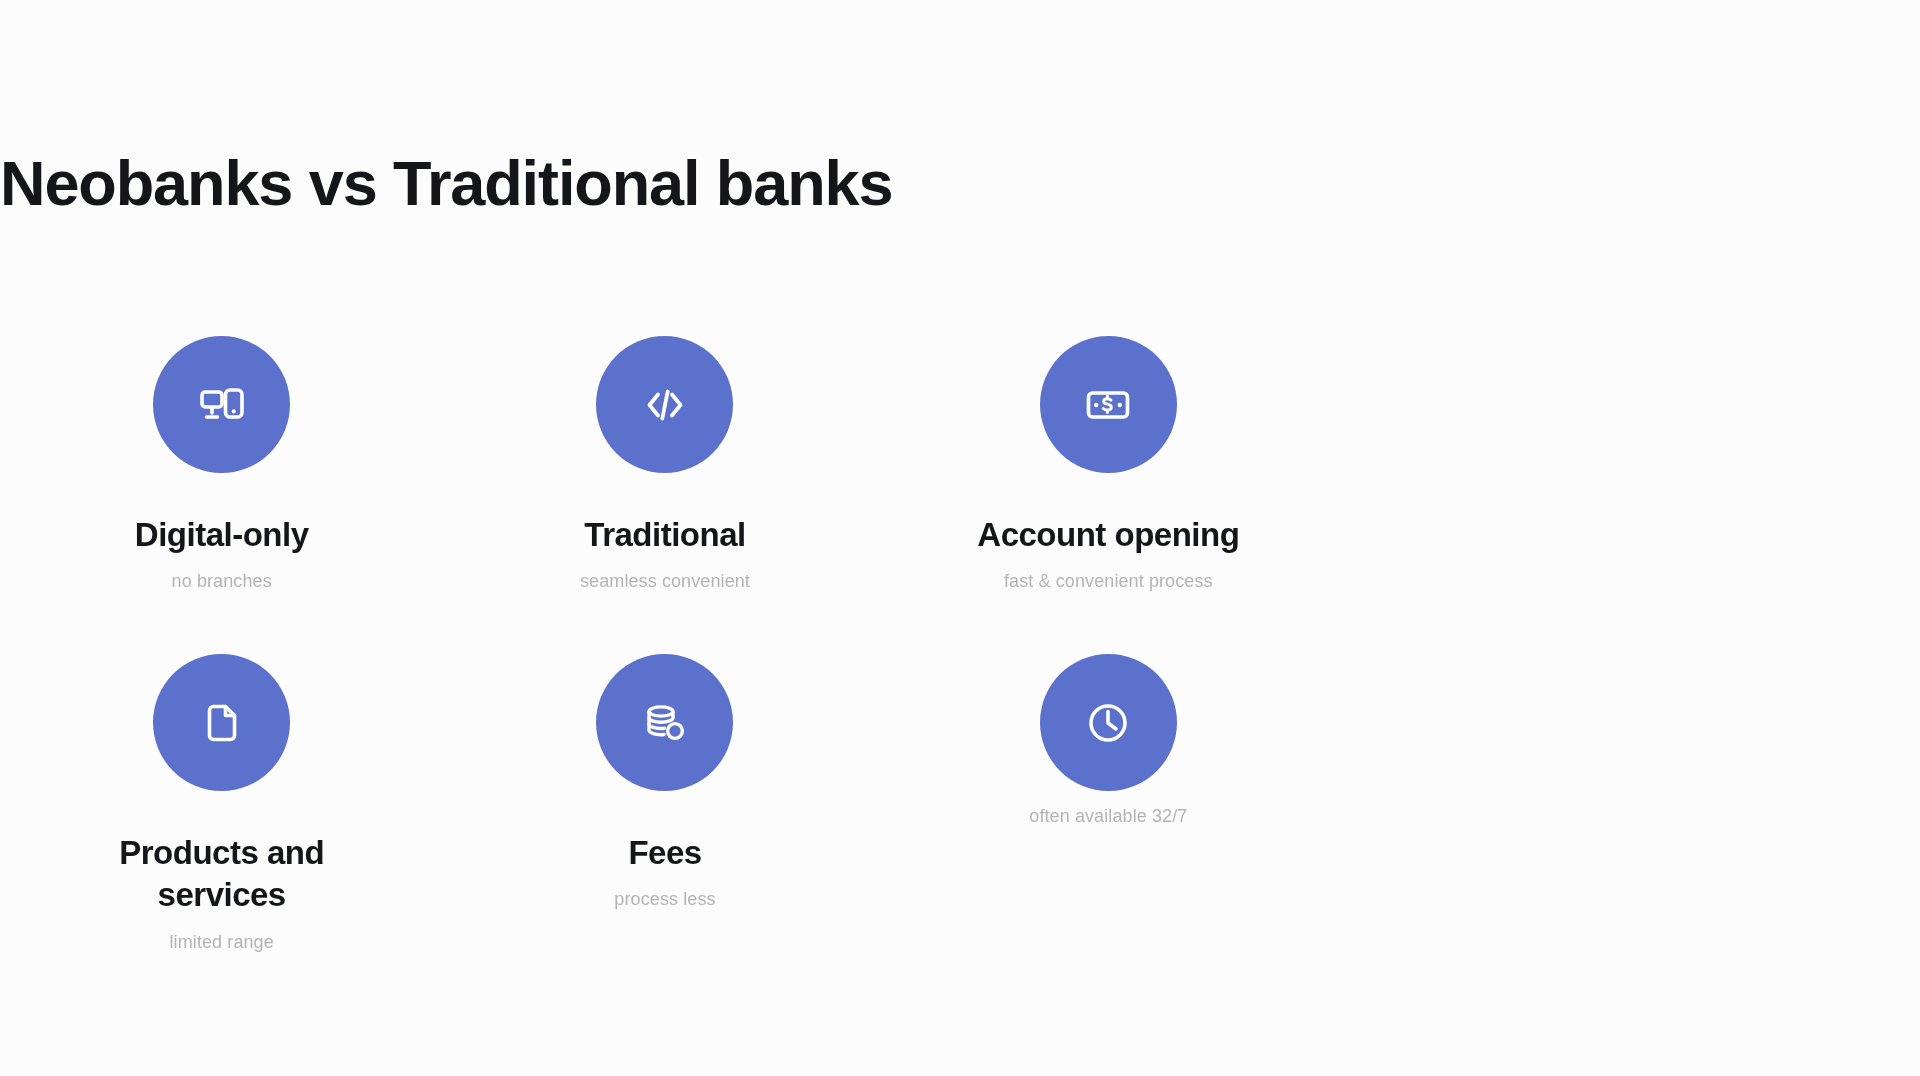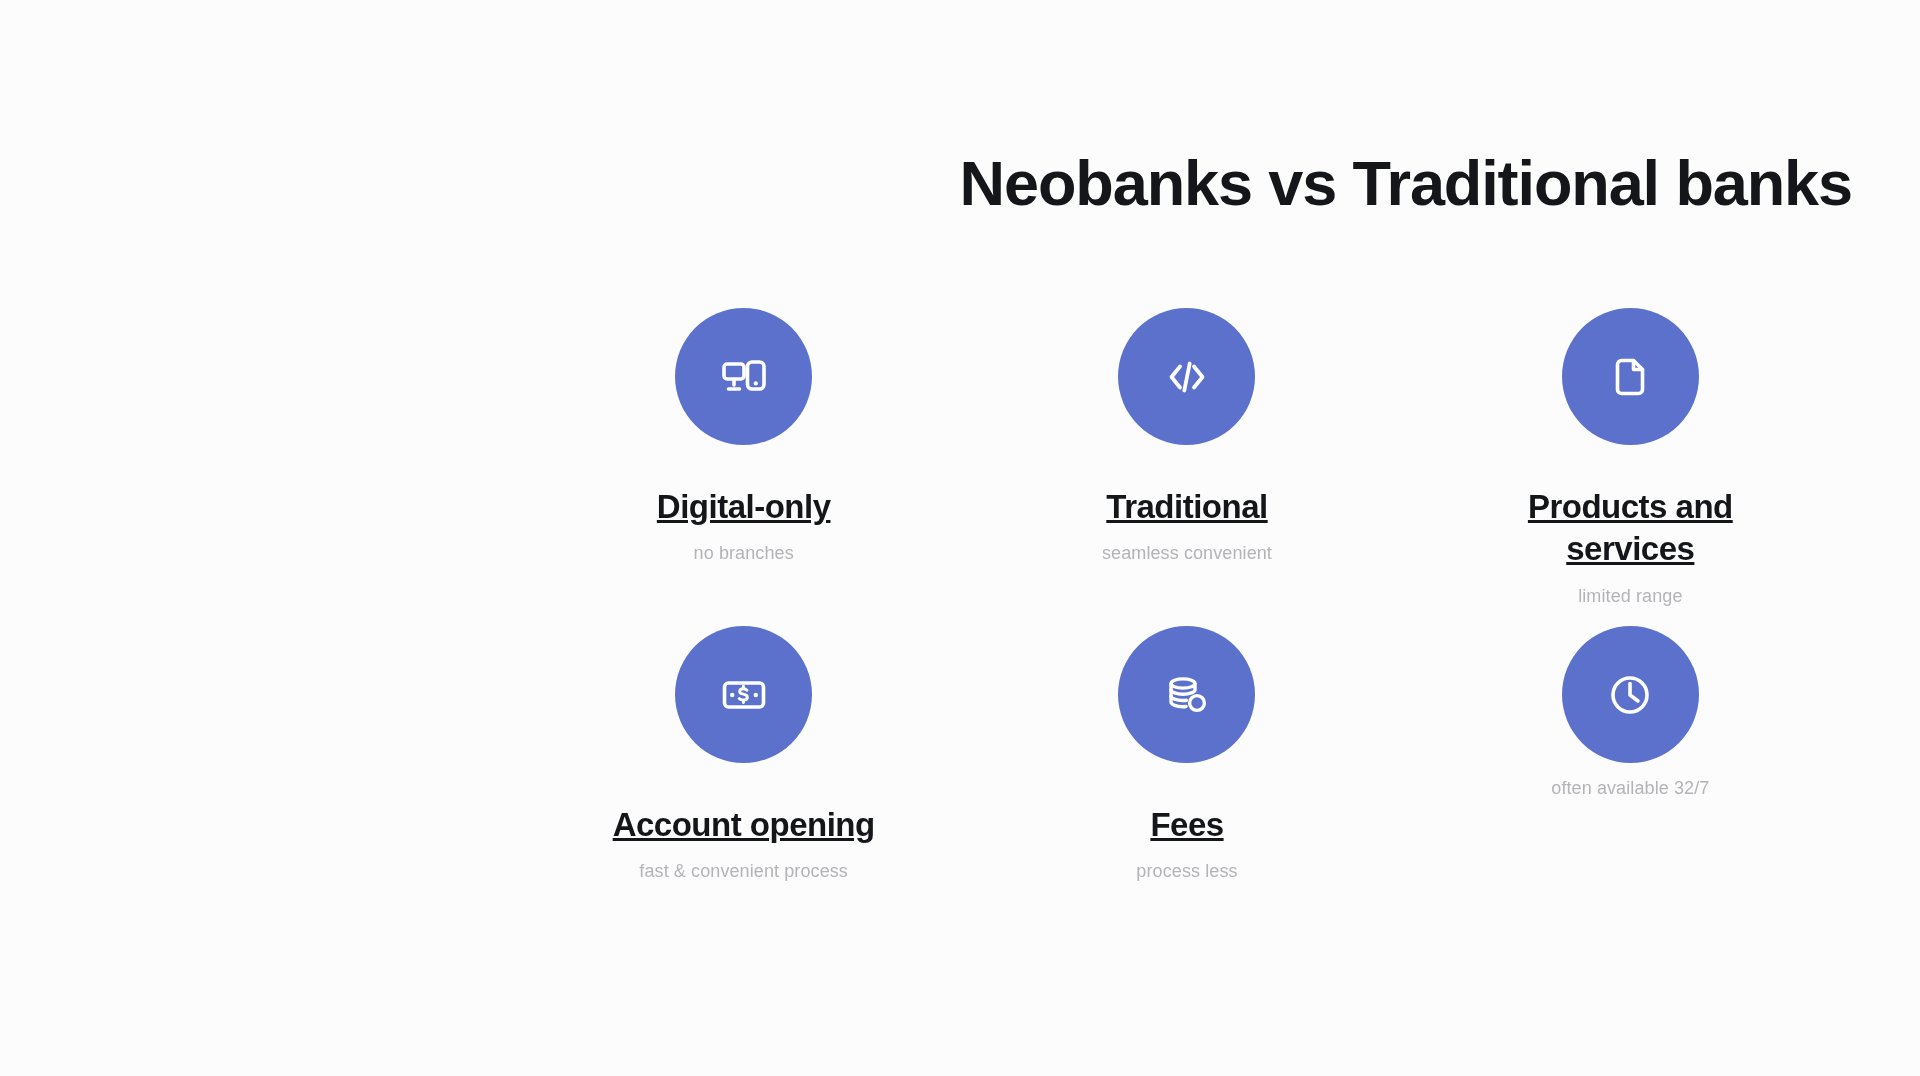--- a/index.html
+++ b/index.html
@@ -15,21 +15,22 @@
     overflow: hidden;
   }
 
   .slide {
     position: relative;
     width: 1852px;
     height: 1076px;
     background: #fcfcfd;
     display: flex;
     flex-direction: column;
-    align-items: flex-end;
+    align-items: flex-start;
+    gap: 28px;
   }
 
   .slide-title {
     margin-top: 150px;
     font-size: 63px;
     font-weight: 700;
     letter-spacing: -1.1px;
     color: #15161a;
     text-align: center;
     line-height: 1.05;
@@ -71,21 +72,20 @@
   }
 
   .feature-title {
     margin-top: 41px;
     font-size: 33px;
     font-weight: 700;
     color: #15161a;
     letter-spacing: -0.5px;
     line-height: 1.28;
     max-width: 300px;
-    text-decoration: underline;
   }
 
   .feature-sub {
     margin-top: 14px;
     font-size: 18px;
     font-weight: 400;
     color: #b4b4b8;
     letter-spacing: 0.1px;
     line-height: 1.3;
     max-width: 380px;
@@ -126,47 +126,47 @@
             <path d="M19 15.5 10.5 26 19 36.5" stroke="#ffffff" stroke-width="3.8" stroke-linecap="round" stroke-linejoin="round"></path>
             <path d="M33 15.5 41.5 26 33 36.5" stroke="#ffffff" stroke-width="3.8" stroke-linecap="round" stroke-linejoin="round"></path>
             <path d="M28.7 12.5 23.3 39.5" stroke="#ffffff" stroke-width="3.8" stroke-linecap="round"></path>
           </svg>
         </span>
       </div>
       <div class="feature-title">Traditional</div>
       <div class="feature-sub">seamless convenient</div>
     </div>
 
-    <div class="feature w-narrow">
-      <div class="icon-circle">
-        <span>
-          <svg viewBox="0 0 52 52" fill="none" xmlns="http://www.w3.org/2000/svg">
-            <path d="M13.5 13.5c0-2.2 1.8-4 4-4h12l9 9v20c0 2.2-1.8 4-4 4h-17c-2.2 0-4-1.8-4-4v-25z" stroke="#ffffff" stroke-width="3.6" stroke-linejoin="round"></path>
-            <path d="M29.5 9.5v9h9" stroke="#ffffff" stroke-width="3.6" stroke-linejoin="round" stroke-linecap="round"></path>
-          </svg>
-        </span>
-      </div>
-      <div class="feature-title">Products and services</div>
-      <div class="feature-sub">limited range</div>
-    </div>
-
     <div class="feature">
       <div class="icon-circle">
         <span>
           <svg viewBox="0 0 52 52" fill="none" xmlns="http://www.w3.org/2000/svg">
             <rect x="6.5" y="14" width="39" height="24" rx="4" stroke="#ffffff" stroke-width="3.6"></rect>
             <circle cx="14.2" cy="26" r="2.2" fill="#ffffff"></circle>
             <circle cx="37.8" cy="26" r="2.2" fill="#ffffff"></circle>
             <path d="M29 21.2c-.8-.9-2-1.5-3.6-1.5-2.2 0-3.7 1.1-3.7 2.7 0 1.6 1.3 2.3 3.7 2.8 2.5.5 3.9 1.3 3.9 3 0 1.8-1.7 2.9-4 2.9-1.8 0-3.2-.6-4.1-1.6" stroke="#ffffff" stroke-width="2.9" stroke-linecap="round"></path>
             <path d="M25.4 17.3v2.4M25.4 31.1v2.5" stroke="#ffffff" stroke-width="2.9" stroke-linecap="round"></path>
           </svg>
         </span>
       </div>
       <div class="feature-title">Account opening</div>
       <div class="feature-sub">fast &amp; convenient process</div>
+    </div>
+
+    <div class="feature w-narrow">
+      <div class="icon-circle">
+        <span>
+          <svg viewBox="0 0 52 52" fill="none" xmlns="http://www.w3.org/2000/svg">
+            <path d="M13.5 13.5c0-2.2 1.8-4 4-4h12l9 9v20c0 2.2-1.8 4-4 4h-17c-2.2 0-4-1.8-4-4v-25z" stroke="#ffffff" stroke-width="3.6" stroke-linejoin="round"></path>
+            <path d="M29.5 9.5v9h9" stroke="#ffffff" stroke-width="3.6" stroke-linejoin="round" stroke-linecap="round"></path>
+          </svg>
+        </span>
+      </div>
+      <div class="feature-title">Products and services</div>
+      <div class="feature-sub">limited range</div>
     </div>
 
     <div class="feature">
       <div class="icon-circle">
         <span>
           <svg viewBox="0 0 52 52" fill="none" xmlns="http://www.w3.org/2000/svg">
             <ellipse cx="22" cy="14.5" rx="12" ry="4.6" stroke="#ffffff" stroke-width="3.4"></ellipse>
             <path d="M10 14.5v6.2c0 2.5 5.4 4.6 12 4.6s12-2.1 12-4.6v-6.2" stroke="#ffffff" stroke-width="3.4" stroke-linejoin="round"></path>
             <path d="M10 20.7v6.2c0 2.5 5.4 4.6 12 4.6 1.2 0 2.4-.07 3.5-.2" stroke="#ffffff" stroke-width="3.4" stroke-linejoin="round" stroke-linecap="round"></path>
             <path d="M10 26.9v6.2c0 2.5 5.4 4.6 12 4.6 1.1 0 2.1-.05 3.1-.16" stroke="#ffffff" stroke-width="3.4" stroke-linejoin="round" stroke-linecap="round"></path>

